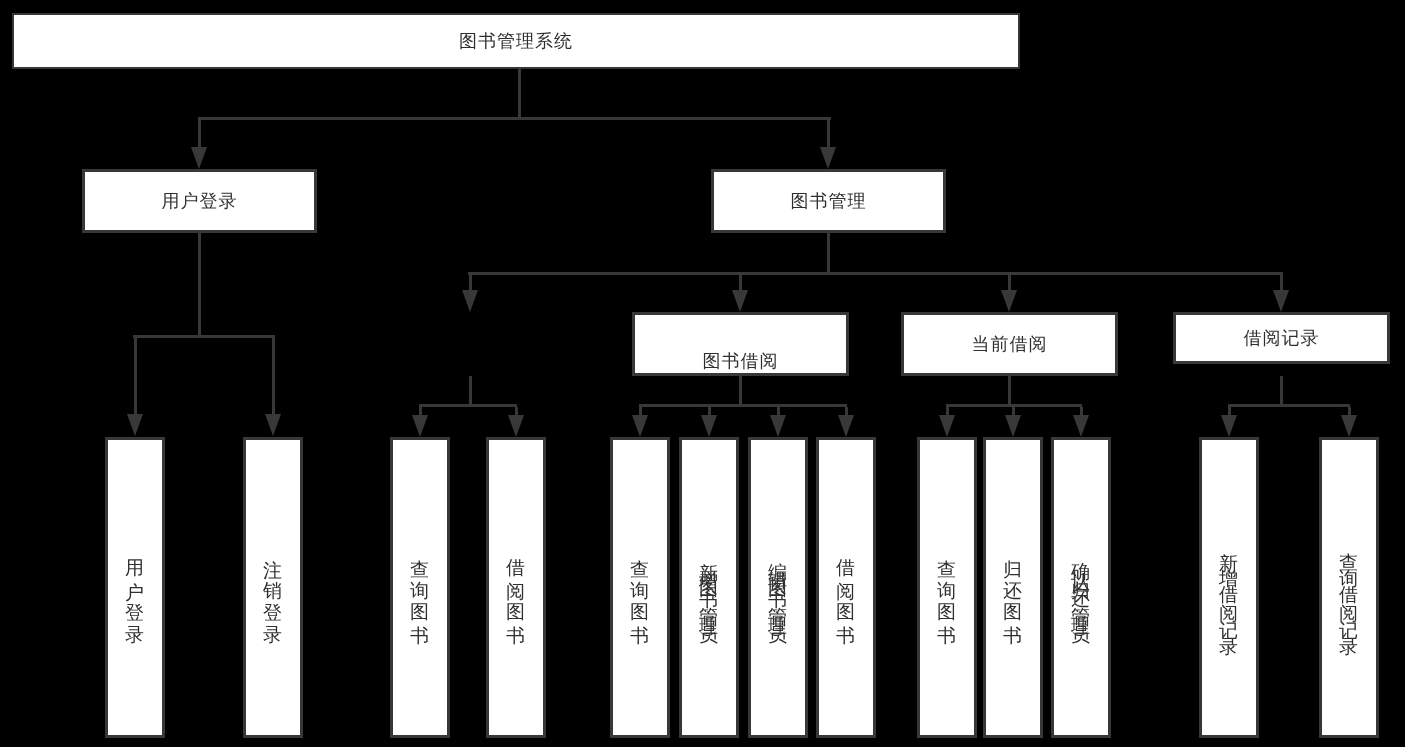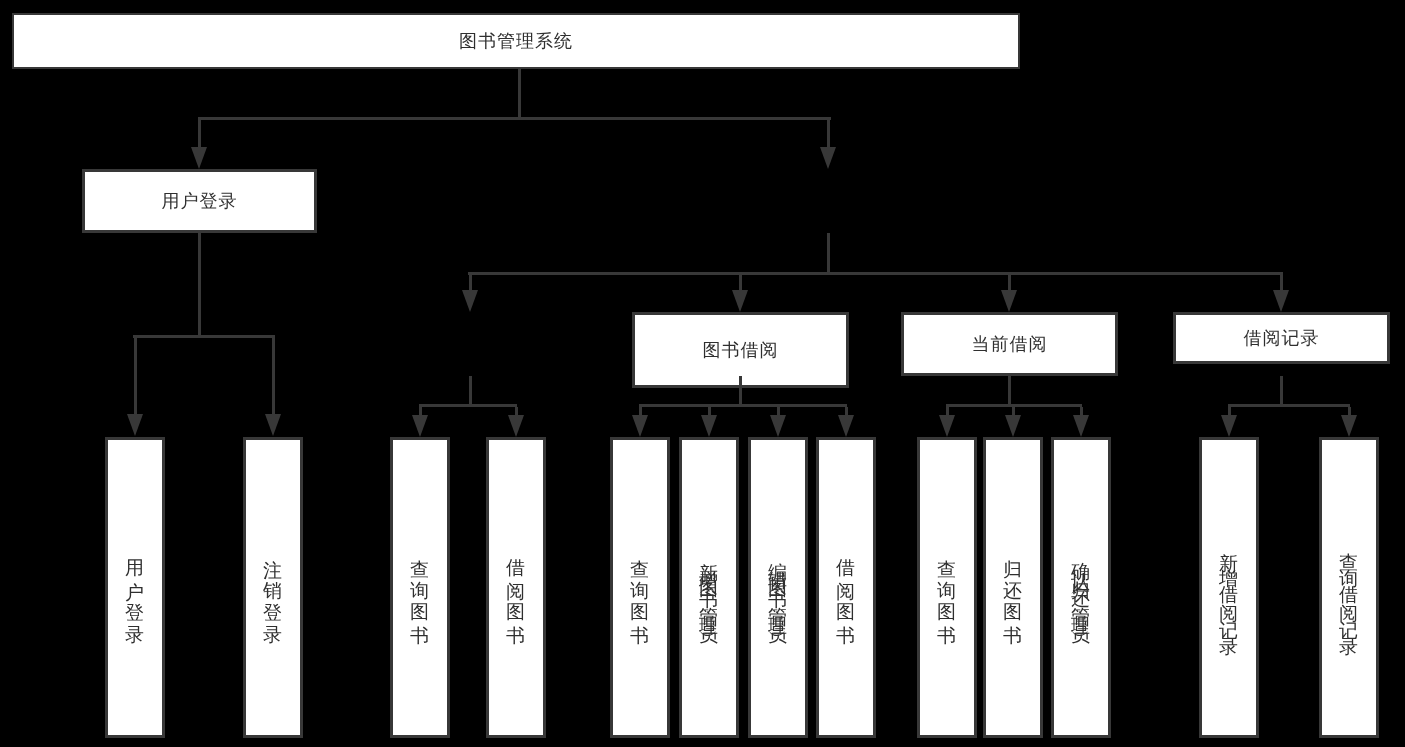--- a/index.html
+++ b/index.html
@@ -37,23 +37,26 @@
 <div class="canvas">
 
   <div class="node root" style="left:12px;top:13px;width:1008px;height:56px;">
     <span>图书管理系统</span>
   </div>
 
   <div class="node hnode" style="left:82px;top:169px;width:235px;height:64px;">
     <span>用户登录</span>
   </div>
 
+  <div class="node hnode" style="left:711px;top:169px;width:235px;height:64px;">
+    <span>图书管理</span>
+  </div>
 
 
-  <div class="node hnode" style="left:632px;top:312px;width:217px;height:76px;">
+  <div class="node hnode" style="left:632px;top:312px;width:217px;height:64px;align-items:flex-end;">
     <span>图书借阅</span>
   </div>
 
   <div class="node hnode" style="left:901px;top:312px;width:217px;height:64px;">
     <span>当前借阅</span>
   </div>
 
   <div class="node hnode" style="left:1173px;top:312px;width:217px;height:52px;">
     <span>借阅记录</span>
   </div>

